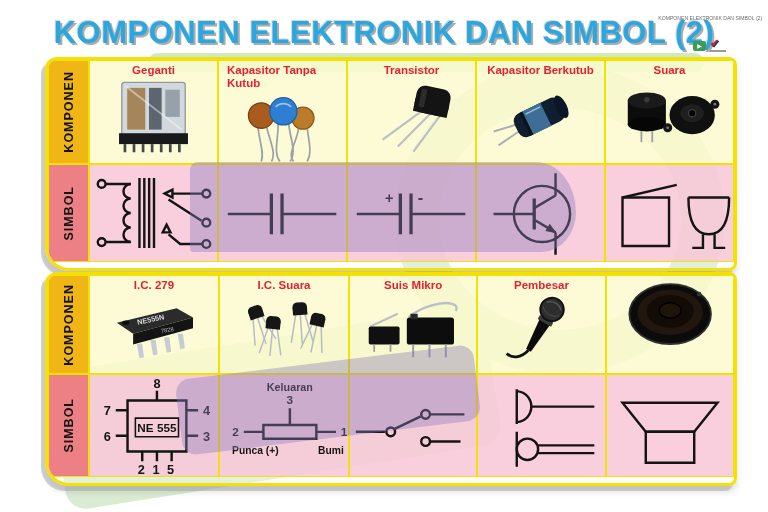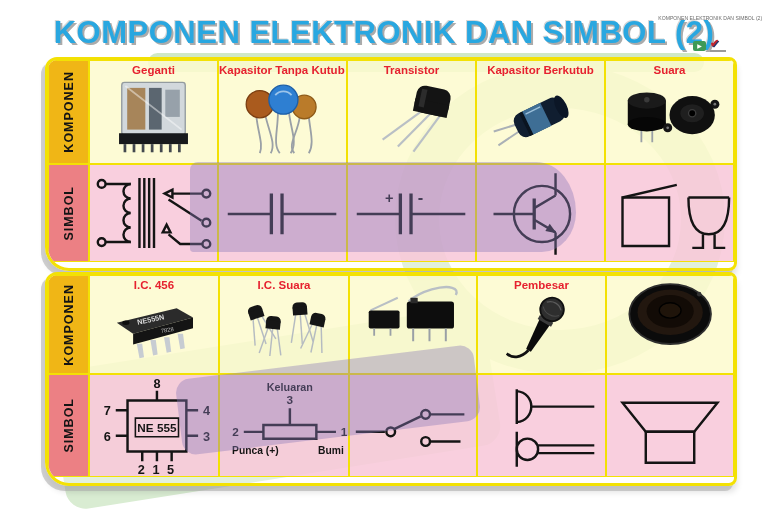--- a/index.html
+++ b/index.html
@@ -35,21 +35,21 @@
   #table2{top:272px;height:208px;grid-template-rows:99px 103px;}
   .cell{border:1.5px solid #f3e104;box-sizing:border-box;position:relative;}
   .lab{display:flex;align-items:center;justify-content:center;}
   .lab-k{background:#f0b616;}
   .lab-s{background:#ec8084;}
   .vtext{writing-mode:vertical-rl;transform:rotate(180deg);
     font-weight:bold;font-size:12.5px;letter-spacing:1px;color:#141414;}
   .comp{background:rgba(252,250,203,.8);display:flex;flex-direction:column;align-items:center;}
   .hdr{color:#e6212f;font-weight:bold;font-size:11.5px;line-height:1.12;
     padding-top:3px;text-align:center;width:100%;box-sizing:border-box;}
-  .hdr-left{text-align:left;padding-left:0;}
+  .hdr-left{text-align:left;padding-left:8px;}
   .photo{flex:1;width:100%;max-height:78px;}
   .sym{background:rgba(248,199,216,.86);display:flex;align-items:center;justify-content:center;}
   .symsvg{width:126px;height:92px;}
   .symsvg2{width:128px;height:100px;}
   .stroke{stroke:#141414;stroke-width:2.5;fill:none;}
   .thick{stroke:#141414;stroke-width:3.4;fill:none;}
   .sfill{fill:#141414;}
   .stext{fill:#141414;font-weight:bold;font-family:"Liberation Sans",sans-serif;}
   
   .lav1{position:absolute;left:190px;top:162px;width:386px;height:90px;z-index:3;
@@ -226,21 +226,21 @@
   </div>
 </div>
 
 <div class="ptable" id="table2">
 
   <div class="cell lab lab-k">
     <span class="vtext">KOMPONEN</span>
   </div>
 
   <div class="cell comp">
-    <div class="hdr">I.C. 456</div>
+    <div class="hdr">I.C. 279</div>
     <svg class="photo" viewBox="0 0 110 86">
       <polygon points="14,34 80,18 98,28 32,46" fill="#2b2b2b"></polygon>
       <polygon points="32,46 98,28 98,40 32,58" fill="#141414"></polygon>
       <ellipse cx="24" cy="34" rx="4" ry="2.5" fill="#0e0e0e"></ellipse>
       <text x="52" y="33" transform="rotate(-12 52 33)" fill="#d8d8d8" font-size="8" font-weight="bold" text-anchor="middle">NE555N</text>
       <text x="70" y="44" transform="rotate(-9 70 44)" fill="#b8b8b8" font-size="6.5" text-anchor="middle">7828</text>
       <path d="M36,57 l3,16 l5,-1 l-2,-15 z" fill="#c7ccd2"></path>
       <path d="M51,53 l3,17 l5,-1 l-2,-16 z" fill="#c7ccd2"></path>
       <path d="M66,50 l3,17 l5,-1 l-2,-16 z" fill="#c7ccd2"></path>
       <path d="M81,46 l3,17 l5,-1 l-2,-16 z" fill="#c7ccd2"></path>
@@ -275,20 +275,21 @@
         <line x1="3" y1="13" x2="-4" y2="42" stroke="#b5bbc1" stroke-width="1.6"></line>
           <line x1="8" y1="13" x2="8" y2="44" stroke="#b5bbc1" stroke-width="1.6"></line>
           <line x1="13" y1="13" x2="20" y2="42" stroke="#b5bbc1" stroke-width="1.6"></line>
         <rect x="0" y="0" width="16" height="10" rx="5" fill="#161616"></rect>
           <rect x="0" y="5" width="16" height="9" fill="#161616"></rect>
       </g>
     </svg>
   </div>
 
   <div class="cell comp">
+    <div class="hdr">Suis Mikro</div>
     <svg class="photo" viewBox="0 0 110 86">
       <path d="M8,38 L38,24" stroke="#b9bfc5" stroke-width="2.2" fill="none"></path>
       <rect x="6" y="38" width="34" height="20" rx="2" fill="#101010"></rect>
       <line x1="12" y1="58" x2="12" y2="66" stroke="#9aa0a6" stroke-width="2"></line>
       <line x1="30" y1="58" x2="30" y2="66" stroke="#9aa0a6" stroke-width="2"></line>
       <path d="M50,28 C64,16 88,10 98,13 q7,2 4,8" stroke="#b9bfc5" stroke-width="2.6" fill="none"></path>
       <rect x="48" y="28" width="52" height="30" rx="3" fill="#0d0d0d"></rect>
       <rect x="52" y="24" width="8" height="6" fill="#2a2a2a"></rect>
       <line x1="55" y1="58" x2="55" y2="72" stroke="#9aa0a6" stroke-width="2.2"></line>
       <line x1="73" y1="58" x2="73" y2="72" stroke="#9aa0a6" stroke-width="2.2"></line>

